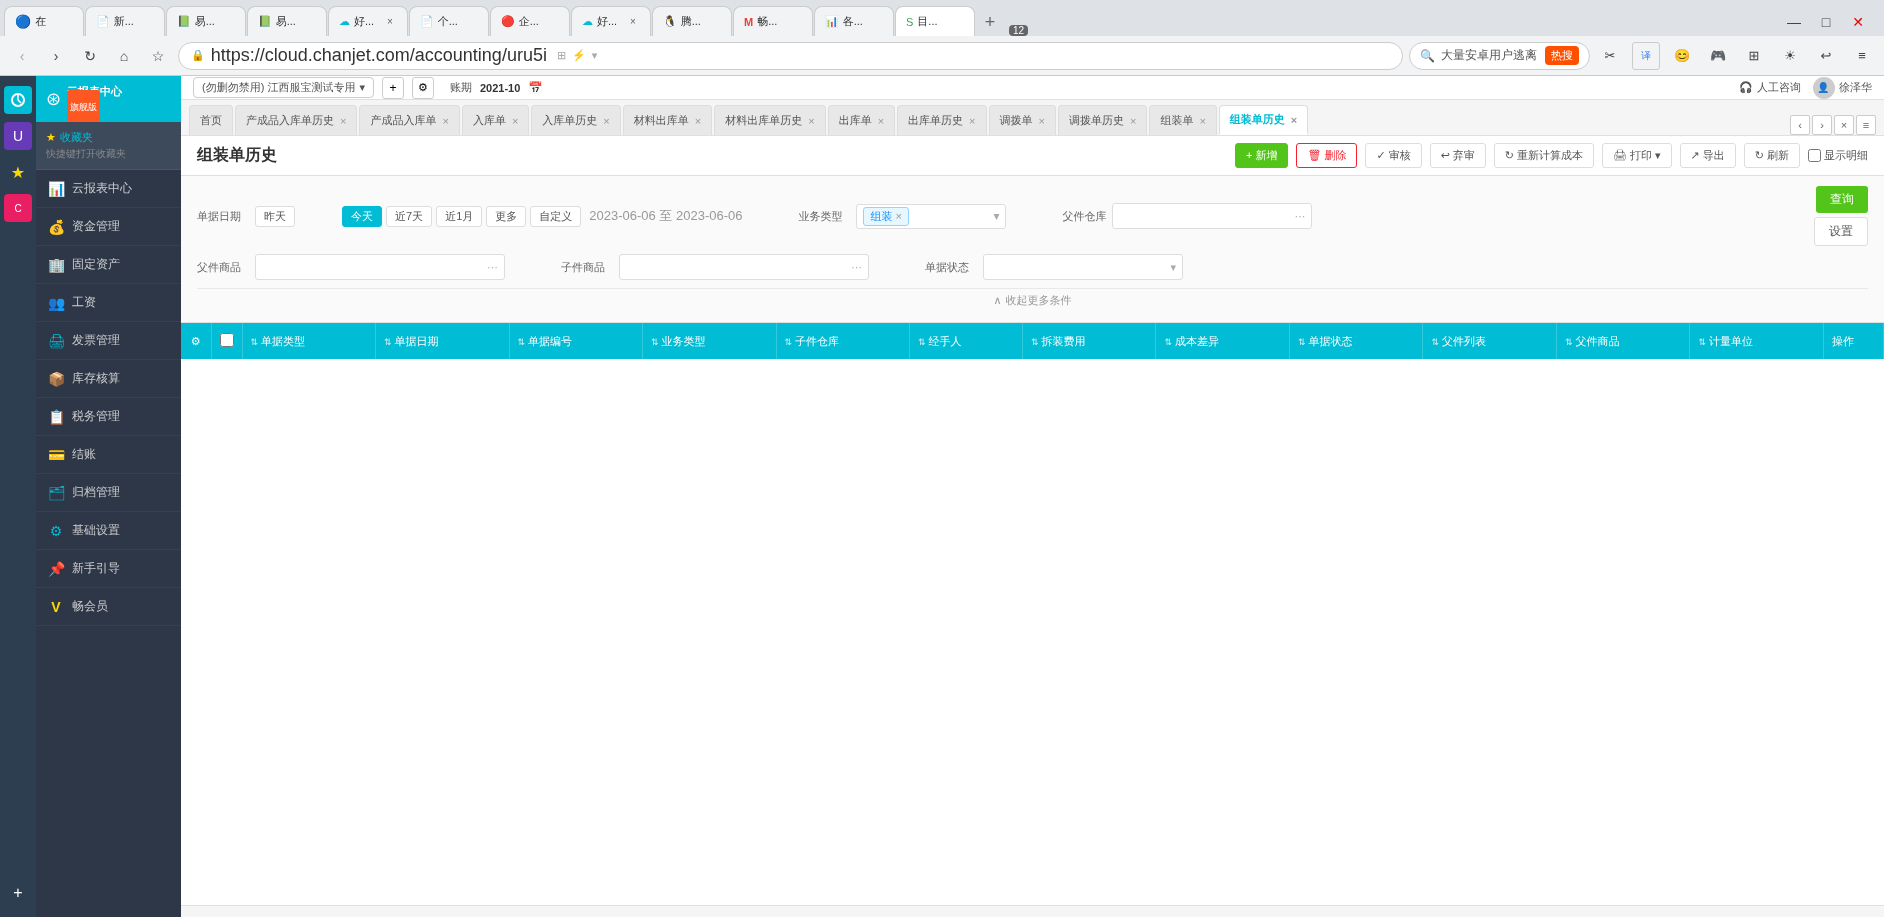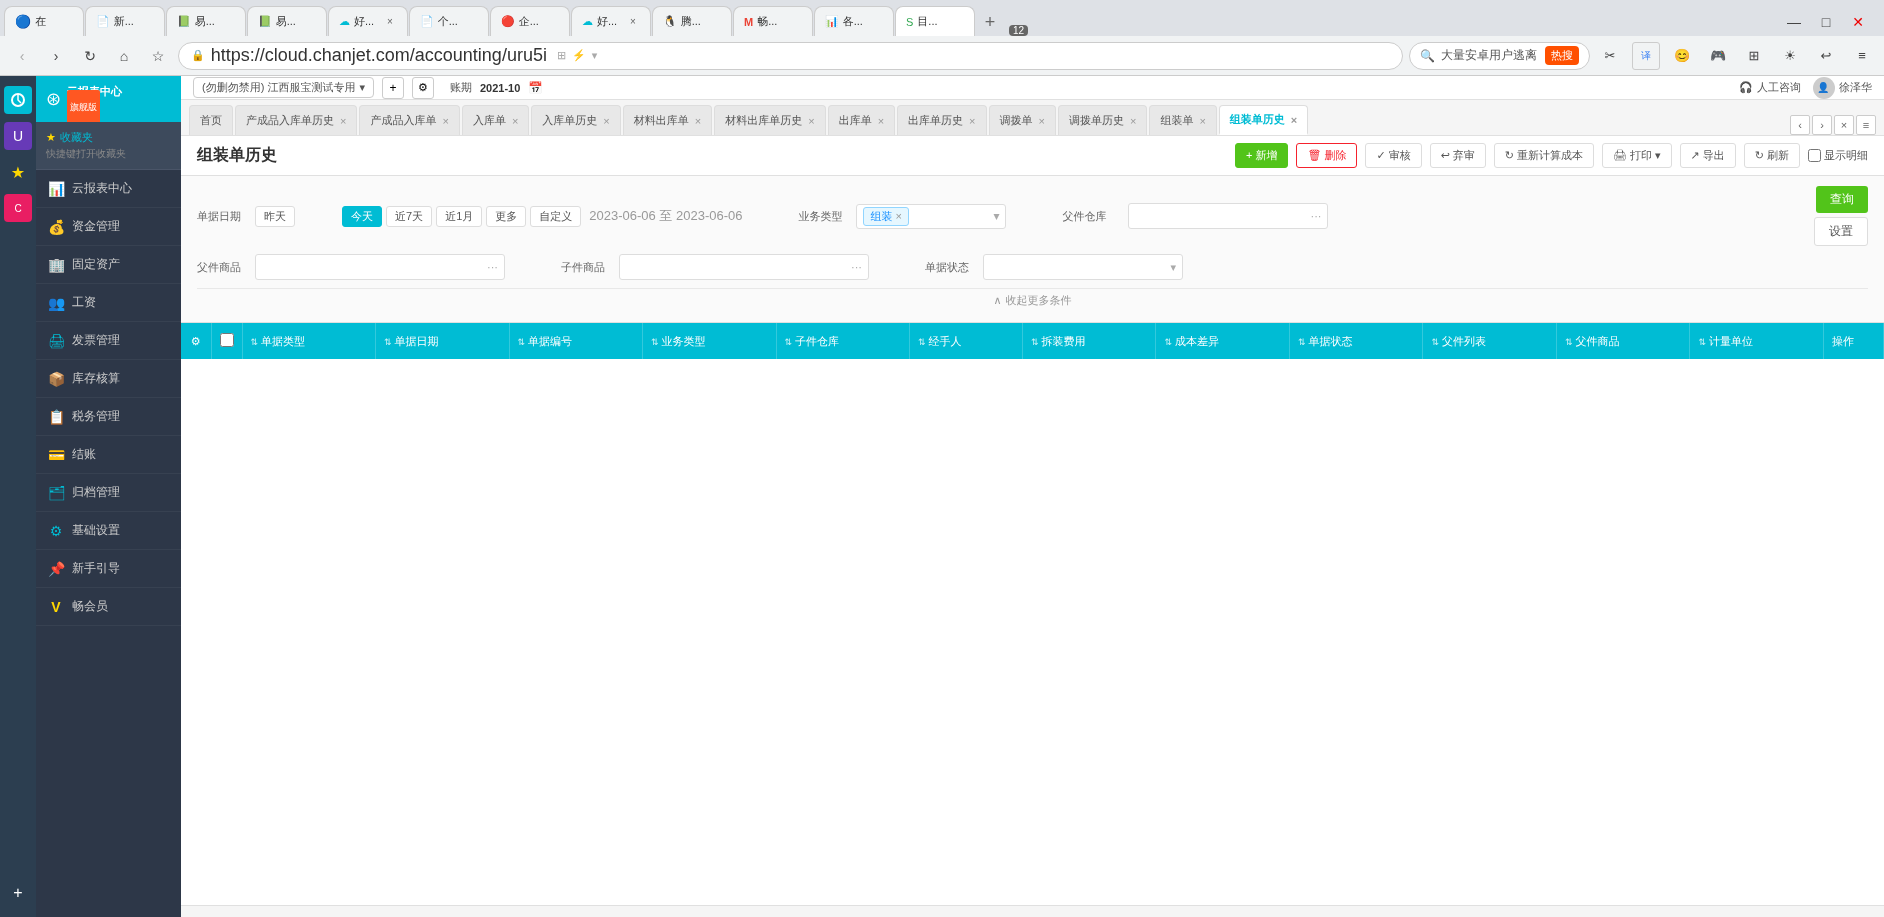--- a/index.html
+++ b/index.html
@@ -433,21 +433,21 @@
           <span class="filter-label">业务类型</span>
           <div style="display:flex;align-items:center;gap:4px;border:1px solid #ddd;border-radius:3px;padding:2px 6px;min-width:150px;background:#fff;">
             <span class="filter-tag">
               <span>组装</span>
               <span class="tag-x">×</span>
             </span>
             <span style="margin-left:auto;color:#aaa;cursor:pointer;">▾</span>
           </div>
         </div>
 
-        <div style="display:flex;align-items:center;gap:16px;flex:0 0 auto;margin-left:40px;">
+        <div style="display:flex;align-items:center;gap:0;flex:0 0 auto;margin-left:40px;">
           <span class="filter-label">父件仓库</span>
           <div style="display:flex;align-items:center;gap:4px;border:1px solid #ddd;border-radius:3px;padding:2px 6px;min-width:200px;background:#fff;height:26px;">
             <span style="margin-left:auto;color:#aaa;cursor:pointer;font-size:11px;">···</span>
           </div>
         </div>
 
         <div class="filter-actions-col" style="margin-left:auto;align-items:flex-end;">
           <button class="query-btn">查询</button>
           <button class="settings-btn">设置</button>
         </div>

